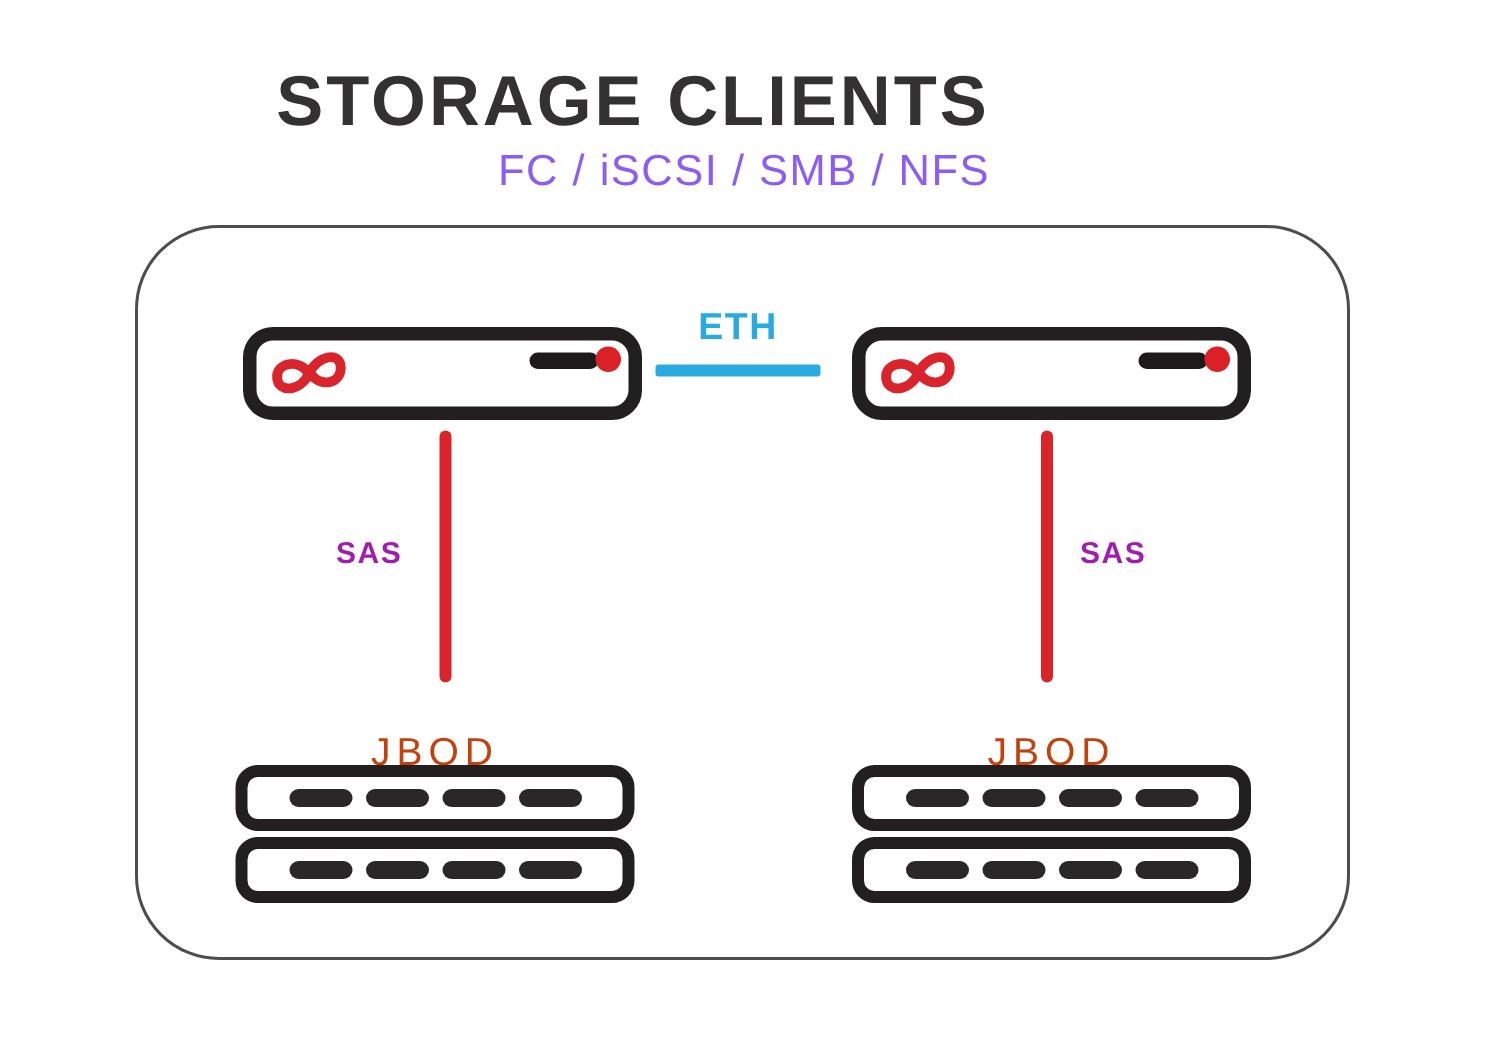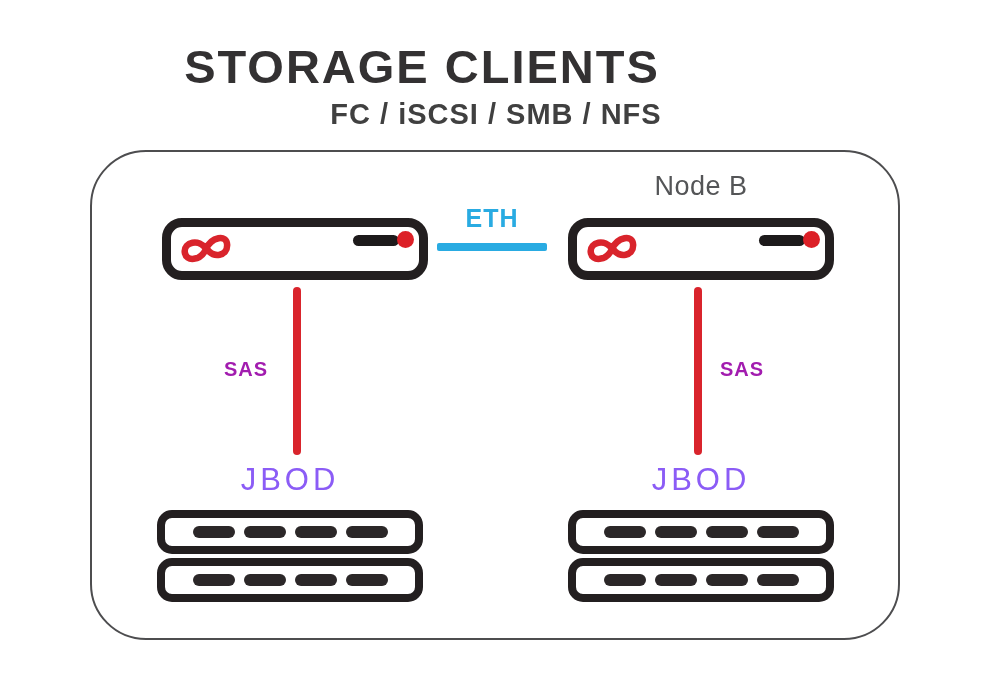--- a/index.html
+++ b/index.html
@@ -7,22 +7,22 @@
     position:relative; width:992px; height:696px; background:#ffffff;
     font-family:"Liberation Sans", sans-serif; overflow:hidden;
   }
   .page-title {
     position:absolute; top:42px; left:0; width:844px; text-align:center;
     font-size:47px; line-height:50px; font-weight:900; letter-spacing:2px;
     color:#333132;
   }
   .page-subtitle {
     position:absolute; top:98px; left:0; width:992px; text-align:center;
-    font-size:29px; line-height:32px; font-weight:700; letter-spacing:1px;
-    color:#404040;
+    font-size:29px; line-height:32px; font-weight:400; letter-spacing:1px;
+    color:#8b5cf6;
   }
   .cluster-box {
     position:absolute; left:90px; top:150px; width:806px; height:486px;
     border:2px solid #4d4d4f; border-radius:56px; background:#ffffff;
   }
   .node-label {
     position:absolute; top:171px; width:266px; text-align:center;
     font-size:27px; font-weight:500; color:#545557; letter-spacing:0.5px;
   }
   .server {
@@ -48,22 +48,22 @@
   }
   .sas-link {
     position:absolute; top:287px; width:8px; height:168px;
     background:#d9242c; border-radius:4px;
   }
   .sas-label {
     position:absolute; top:358px; font-size:20px; font-weight:800;
     letter-spacing:1px; color:#a21caf;
   }
   .jbod-label {
-    position:absolute; top:462px; width:266px; text-align:center;
-    font-size:31px; font-weight:500; letter-spacing:4px; color:#8b5cf6;
+    position:absolute; top:486px; width:266px; text-align:center;
+    font-size:26px; font-weight:500; letter-spacing:4px; color:#c2410c;
   }
   .shelf {
     position:absolute; width:266px; height:44px; box-sizing:border-box;
     border:8px solid #231f20; border-radius:15px; background:#ffffff;
     display:flex; align-items:center; justify-content:center; gap:9px;
   }
   .drive {
     width:42px; height:12px; border-radius:6px; background:#2b2728;
   }
 </style>
@@ -78,21 +78,20 @@
   <div class="cluster-box"></div>
 
   <div class="server" style="left:162px;">
     <svg class="server-logo" viewBox="0 0 60 38">
       <path d="M30 19 C 24 7, 7 9, 7 20 C 7 31, 23 31, 30 19 C 37 7, 54 5, 53 17 C 52 29, 37 30, 31 19" fill="none" stroke="#d9242c" stroke-width="7" stroke-linecap="round"></path>
     </svg>
     <div class="led-bar"></div>
     <div class="led-dot"></div>
   </div>
 
-  <div class="node-label" style="left:568px;">Node B</div>
   <div class="server" style="left:568px;">
     <svg class="server-logo" viewBox="0 0 60 38">
       <path d="M30 19 C 24 7, 7 9, 7 20 C 7 31, 23 31, 30 19 C 37 7, 54 5, 53 17 C 52 29, 37 30, 31 19" fill="none" stroke="#d9242c" stroke-width="7" stroke-linecap="round"></path>
     </svg>
     <div class="led-bar"></div>
     <div class="led-dot"></div>
   </div>
 
   <div class="eth-label">ETH</div>
   <div class="eth-link"></div>

